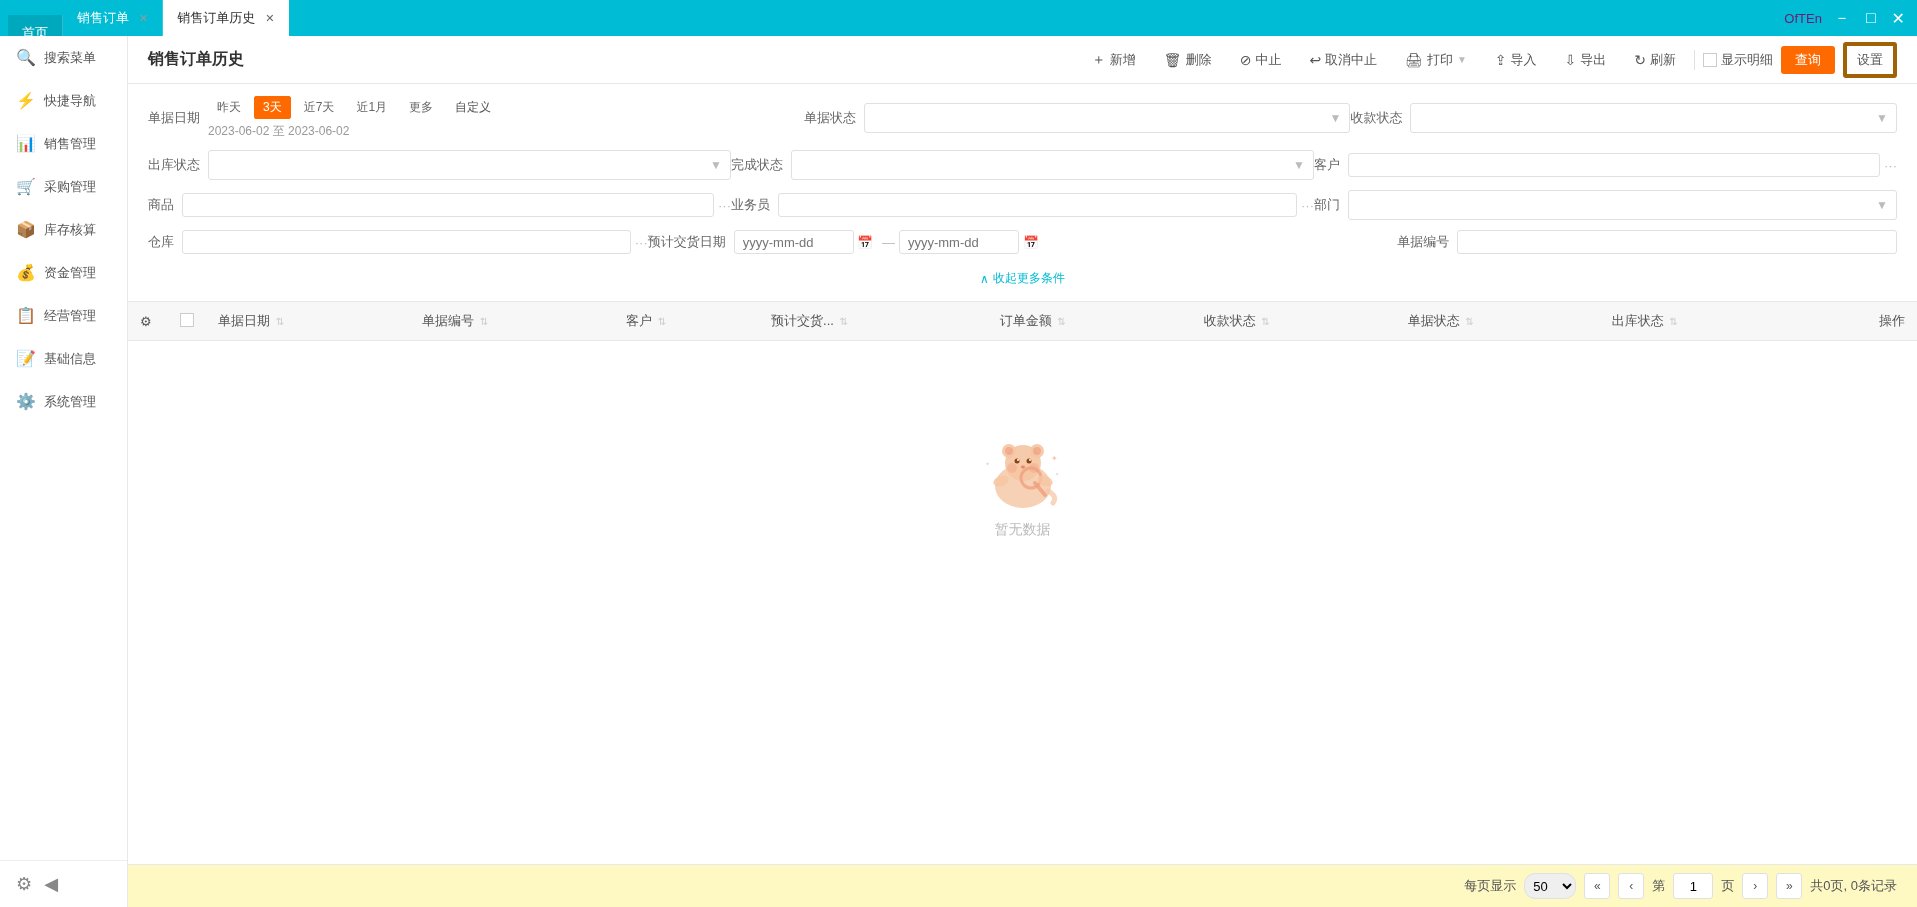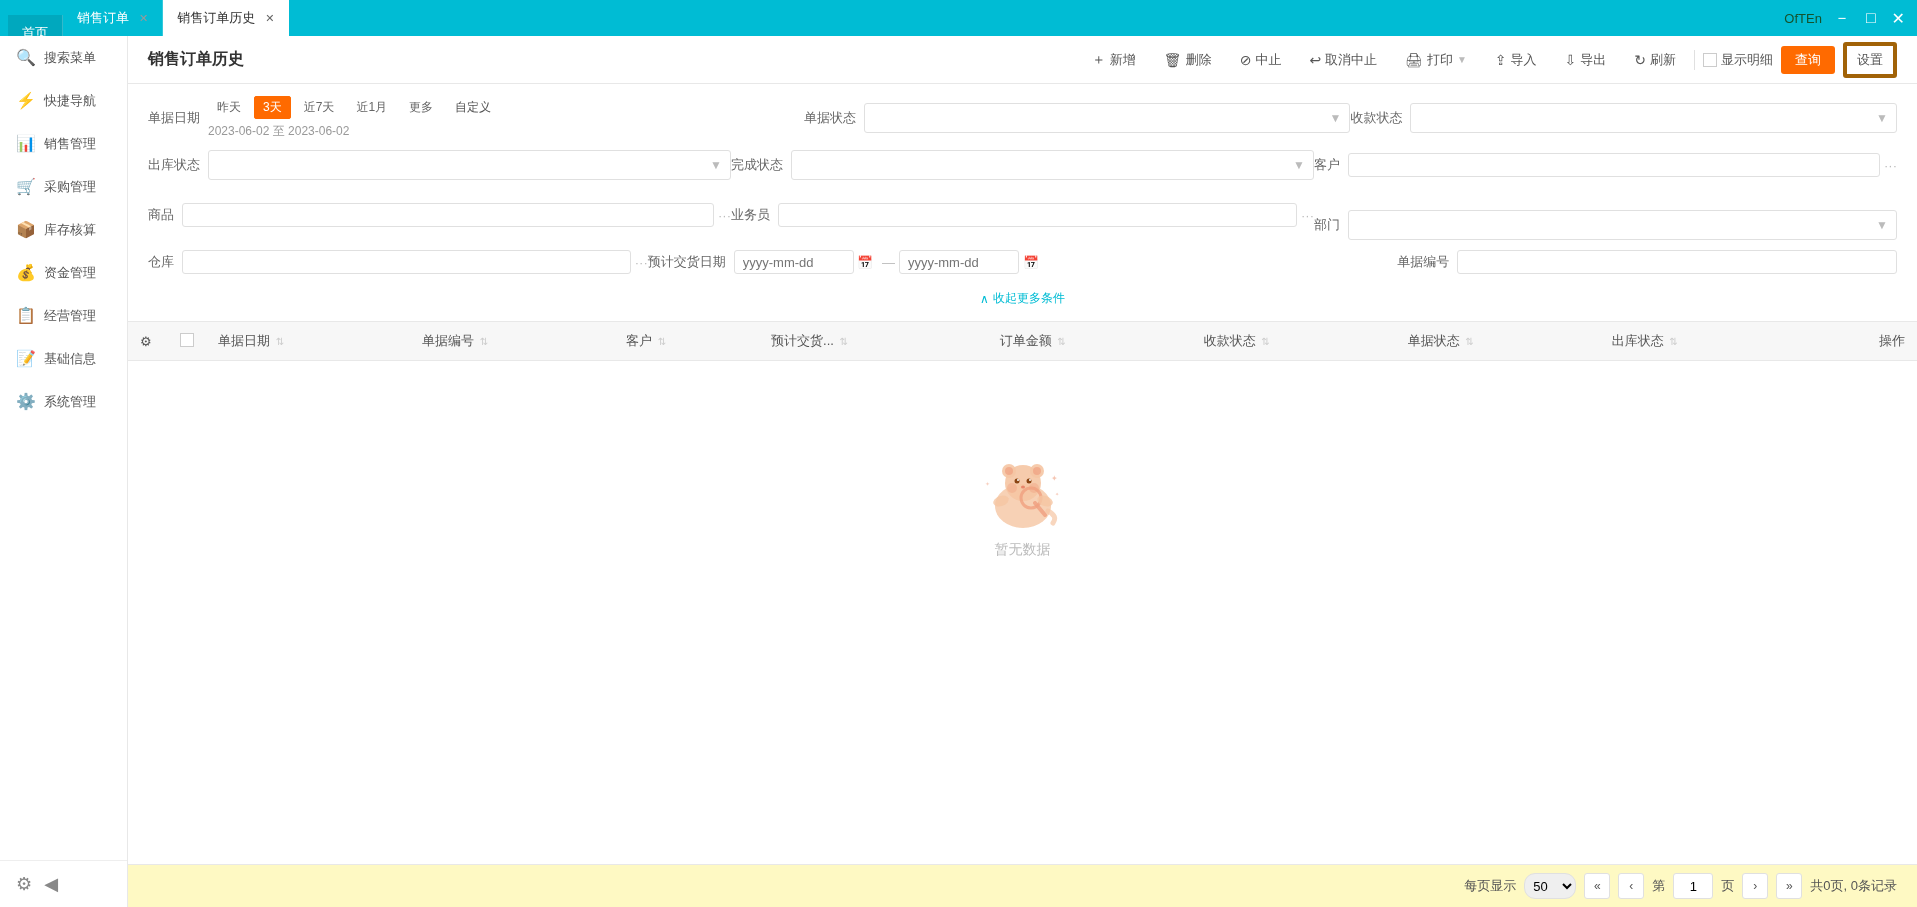--- a/index.html
+++ b/index.html
@@ -7,21 +7,21 @@
 
     
     .top-bar { height: 36px; background: #00bcd4; display: flex; align-items: center; padding: 0 8px; gap: 0; flex-shrink: 0; }
     .tab { height: 36px; padding: 0 14px; display: flex; align-items: center; gap: 6px; font-size: 13px; color: #fff; cursor: pointer; border-right: 1px solid rgba(255,255,255,0.2); }
     .tab.active { background: #fff; color: #333; }
     .tab .close-icon { font-size: 11px; color: #999; cursor: pointer; margin-left: 4px; }
     .tab.active .close-icon { color: #666; }
     .tab-home { background: rgba(0,0,0,0.1); margin-top: 29px; }
     .top-right { margin-left: auto; display: flex; align-items: center; gap: 8px; }
     .top-right-icon { color: #fff; font-size: 16px; cursor: pointer; padding: 4px; }
-    .often-text { color: #14532d; font-size: 13px; }
+    .often-text { color: #701a75; font-size: 13px; }
 
     
     .main-layout { display: flex; flex: 1; overflow: hidden; }
 
     
     .sidebar { width: 128px; background: #fff; border-right: 1px solid #e8e8e8; display: flex; flex-direction: column; flex-shrink: 0; }
     .sidebar-item { display: flex; align-items: center; gap: 8px; padding: 12px 16px; cursor: pointer; color: #555; font-size: 13px; }
     .sidebar-item .s-icon { font-size: 16px; color: #888; }
     .sidebar-bottom { margin-top: auto; display: flex; align-items: center; padding: 12px 16px; gap: 12px; border-top: 1px solid #eee; }
     .sidebar-bottom-icon { font-size: 18px; color: #888; cursor: pointer; }
@@ -254,21 +254,21 @@
         <div class="filter-field" style="flex:1;">
           <span class="filter-label">商品</span>
           <input class="filter-input" style="flex: 1 1 0%;">
           <span class="filter-dots">···</span>
         </div>
         <div class="filter-field" style="flex:1;">
           <span class="filter-label">业务员</span>
           <input class="filter-input" style="flex: 1 1 0%;">
           <span class="filter-dots">···</span>
         </div>
-        <div class="filter-field" style="flex:1;margin-top:20px;">
+        <div class="filter-field" style="flex:1;">
           <span class="filter-label">部门</span>
           <div class="filter-select">
             <span></span>
             <span class="filter-select-arrow">▼</span>
           </div>
         </div>
       </div>
 
       <div class="filter-row">
         <div class="filter-field" style="flex:1;">

